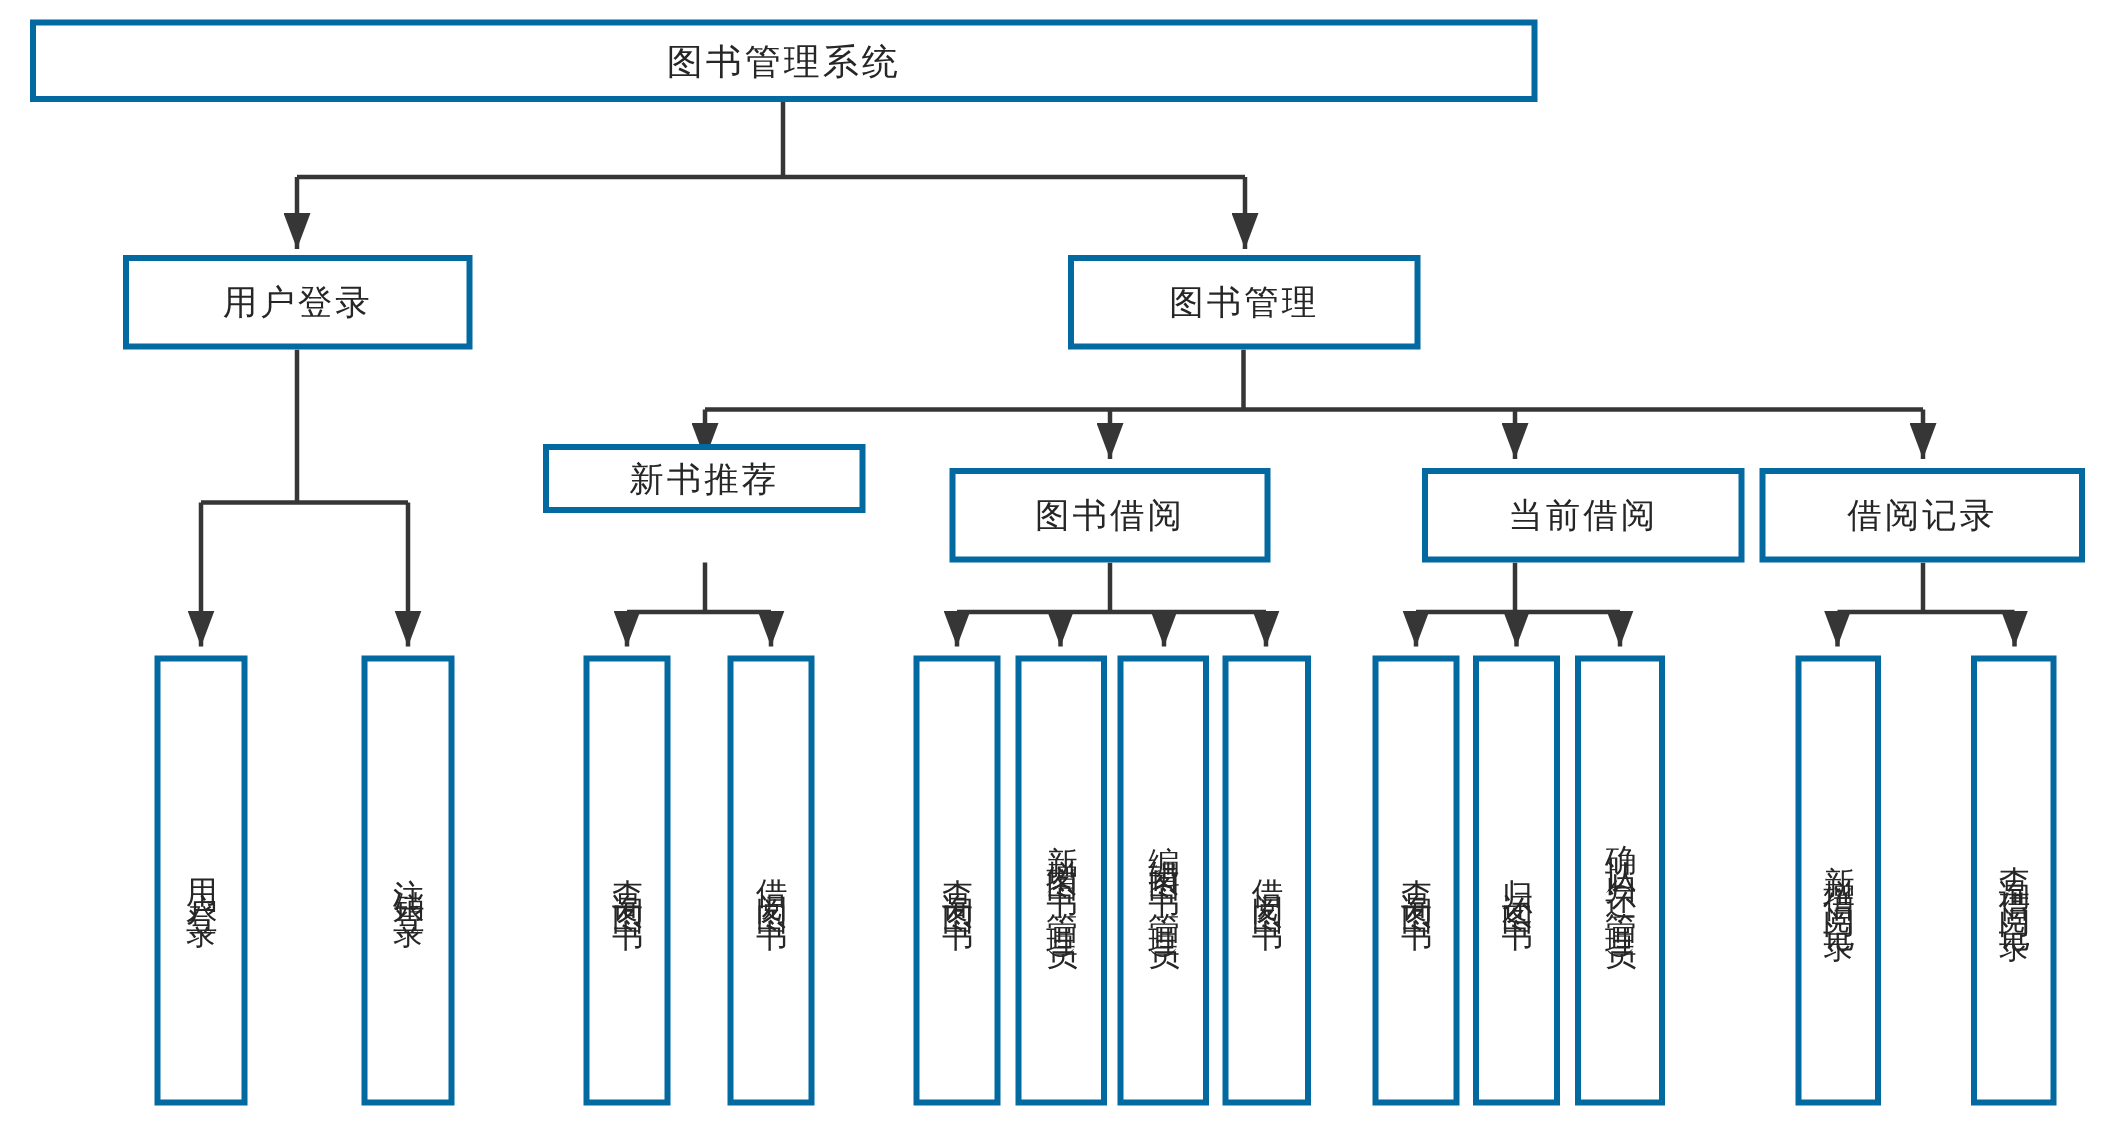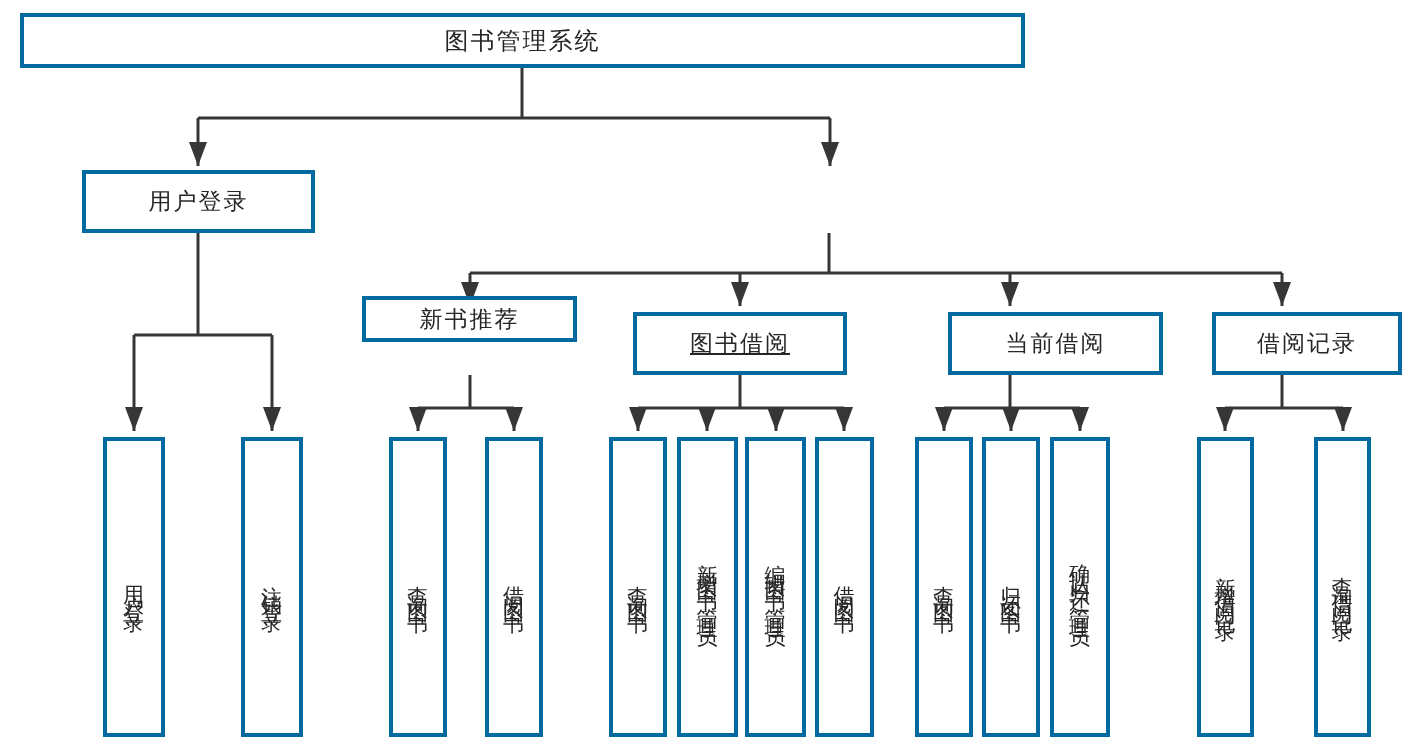--- a/index.html
+++ b/index.html
@@ -113,25 +113,26 @@
       <path d="M1282 375 V408"></path>
       <path d="M1225 408 H1343"></path>
       <path d="M1225 408 V431" marker-end="url(#arrowhead)"></path>
       <path d="M1343 408 V431" marker-end="url(#arrowhead)"></path>
     </g>
   </svg>
 
   <div class="node h root-box" style="left:20px; top:13px; width:1005px; height:55px;">图书管理系统</div>
 
   <div class="node h" style="left:82px; top:170px; width:233px; height:63px;">用户登录</div>
+  <div class="node h" style="left:712px; top:170px; width:235px; height:63px;">图书管理</div>
 
   <div class="node h" style="left:362px; top:296px; width:215px; height:46px;">新书推荐</div>
-  <div class="node h" style="left:633px; top:312px; width:214px; height:63px;text-decoration:underline;">图书借阅</div>
+  <div class="node h" style="left:633px; top:312px; width:214px; height:63px;">图书借阅</div>
   <div class="node h" style="left:948px; top:312px; width:215px; height:63px;">当前借阅</div>
-  <div class="node h" style="left:1212px; top:312px; width:190px; height:63px;">借阅记录</div>
+  <div class="node h" style="left:1173px; top:312px; width:217px; height:63px;">借阅记录</div>
 
   <div class="node v" style="left:103px; width:62px;">用户登录</div>
   <div class="node v" style="left:241px; width:62px;">注销登录</div>
 
   <div class="node v" style="left:389px; width:58px;">查询图书</div>
   <div class="node v" style="left:485px; width:58px;">借阅图书</div>
 
   <div class="node v" style="left:609px; width:58px;">查询图书</div>
   <div class="node v" style="left:677px; width:61px;">新增图书（管理员）</div>
   <div class="node v" style="left:745px; width:61px;">编辑图书（管理员）</div>

